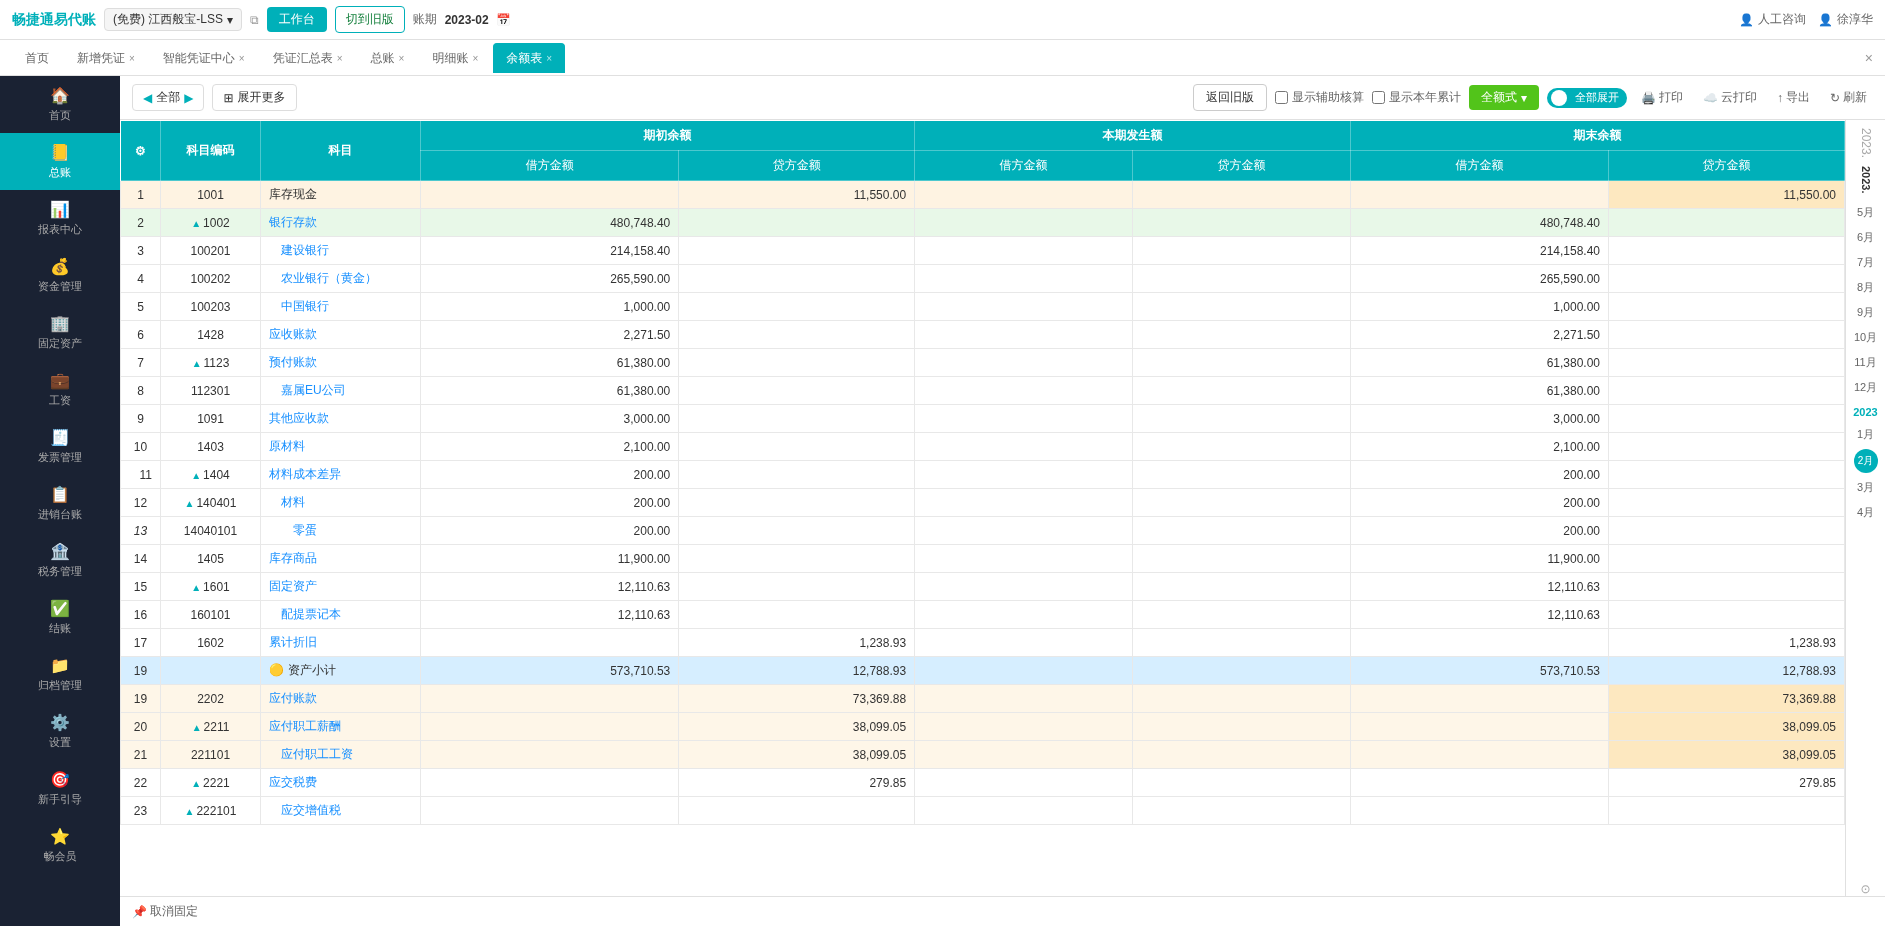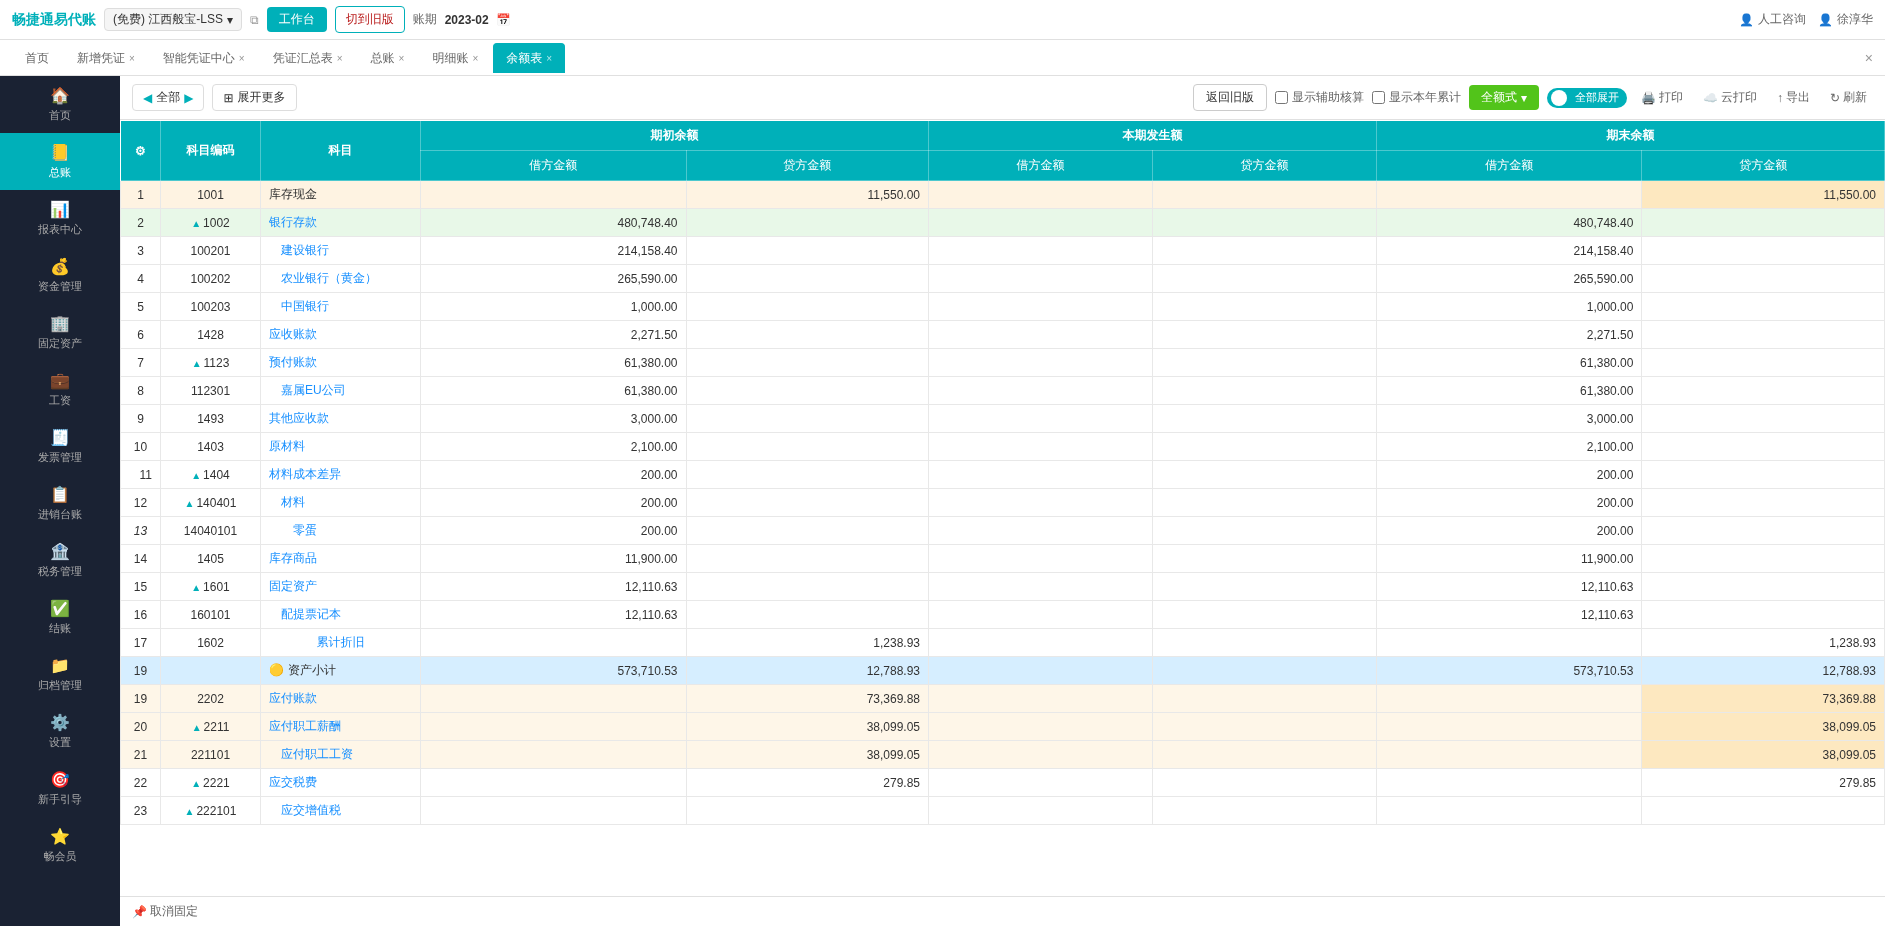--- a/index.html
+++ b/index.html
@@ -13,21 +13,21 @@
     .app-logo { color: #00b0b9; font-weight: bold; font-size: 14px; white-space: nowrap; }
     .company-selector {
       display: flex; align-items: center; gap: 4px; background: #f5f5f5;
       border: 1px solid #ddd; border-radius: 4px; padding: 2px 8px; cursor: pointer; font-size: 12px;
     }
     .workbench-btn {
       background: #00b0b9; color: #fff; border: none; border-radius: 4px;
       padding: 4px 12px; cursor: pointer; font-size: 12px;
     }
     .switch-btn {
-      background: #fff; color: #b91c1c; border: 1px solid #00b0b9; border-radius: 4px;
+      background: #fff; color: #15803d; border: 1px solid #00b0b9; border-radius: 4px;
       padding: 4px 10px; cursor: pointer; font-size: 12px;
     }
     .period-label { font-size: 12px; color: #666; }
     .period-value { font-size: 12px; color: #333; font-weight: bold; }
     .top-right { margin-left: auto; display: flex; align-items: center; gap: 12px; font-size: 12px; color: #666; }
     .user-service { display: flex; align-items: center; gap: 4px; cursor: pointer; }
     .user-name { display: flex; align-items: center; gap: 4px; cursor: pointer; }
 
     
     .tab-bar {
@@ -408,21 +408,21 @@
                 <td style="text-align: left; padding-left: 20px;"><a href="#">嘉属EU公司</a></td>
                 <td style="text-align: right;">61,380.00</td>
                 <td style="text-align: right;"></td>
                 <td style="text-align: right;"></td>
                 <td style="text-align: right;"></td>
                 <td style="text-align: right;">61,380.00</td>
                 <td style="text-align: right;"></td>
               </tr>
               <tr>
                 <td style="text-align: center;">9</td>
-                <td style="text-align: center;">1493</td>
+                <td style="text-align: center;">1091</td>
                 <td style="text-align: left;"><a href="#">其他应收款</a></td>
                 <td style="text-align: right;">3,000.00</td>
                 <td style="text-align: right;"></td>
                 <td style="text-align: right;"></td>
                 <td style="text-align: right;"></td>
                 <td style="text-align: right;">3,000.00</td>
                 <td style="text-align: right;"></td>
               </tr>
               <tr>
                 <td style="text-align: center;">10</td>
@@ -497,21 +497,21 @@
                 <td style="text-align: right;">12,110.63</td>
                 <td style="text-align: right;"></td>
                 <td style="text-align: right;"></td>
                 <td style="text-align: right;"></td>
                 <td style="text-align: right;">12,110.63</td>
                 <td style="text-align: right;"></td>
               </tr>
               <tr>
                 <td style="text-align: center;">17</td>
                 <td style="text-align: center;">1602</td>
-                <td style="text-align: center;"><a href="#">累计折旧</a></td>
+                <td style="text-align: left;"><a href="#">累计折旧</a></td>
                 <td style="text-align: right;"></td>
                 <td style="text-align: right;">1,238.93</td>
                 <td style="text-align: right;"></td>
                 <td style="text-align: right;"></td>
                 <td style="text-align: right;"></td>
                 <td style="text-align: right;">1,238.93</td>
               </tr>
               <tr style="background-color: rgb(214, 238, 255);">
                 <td style="text-align: center;">19</td>
                 <td style="text-align: center;"></td>
@@ -575,20 +575,41 @@
                 <td style="text-align: right;"></td>
                 <td style="text-align: right;"></td>
                 <td style="text-align: right;"></td>
                 <td style="text-align: right;"></td>
                 <td style="text-align: right;"></td>
               </tr>
             </tbody>
         </table>
       </div>
 
+      <div class="right-panel">
+        <span style="font-size:12px;color:#aaa;cursor:pointer;writing-mode:vertical-rl;margin-bottom:4px;">2023.</span>
+        <span style="font-size:11px;color:#333;font-weight:bold;writing-mode:vertical-rl;margin-bottom:4px;">2023.</span>
+
+        <div class="month-item">5月</div>
+        <div class="month-item">6月</div>
+        <div class="month-item">7月</div>
+        <div class="month-item">8月</div>
+        <div class="month-item">9月</div>
+        <div class="month-item">10月</div>
+        <div class="month-item">11月</div>
+        <div class="month-item">12月</div>
+
+        <div style="font-size:11px;color:#00b0b9;font-weight:bold;margin:4px 0 2px;">2023</div>
+        <div class="month-item">1月</div>
+        <div class="month-item active" style="background:#00b0b9;color:#fff;border-radius:50%;width:24px;height:24px;display:flex;align-items:center;justify-content:center;font-size:10px;">2月</div>
+        <div class="month-item">3月</div>
+        <div class="month-item">4月</div>
+
+        <div style="margin-top:auto;font-size:12px;color:#aaa;cursor:pointer;">⊙</div>
+      </div>
     </div>
 
     <div class="bottom-bar">
       <button class="bottom-btn">
         <span>📌</span>
         <span>取消固定</span>
       </button>
     </div>
 
   </div>

